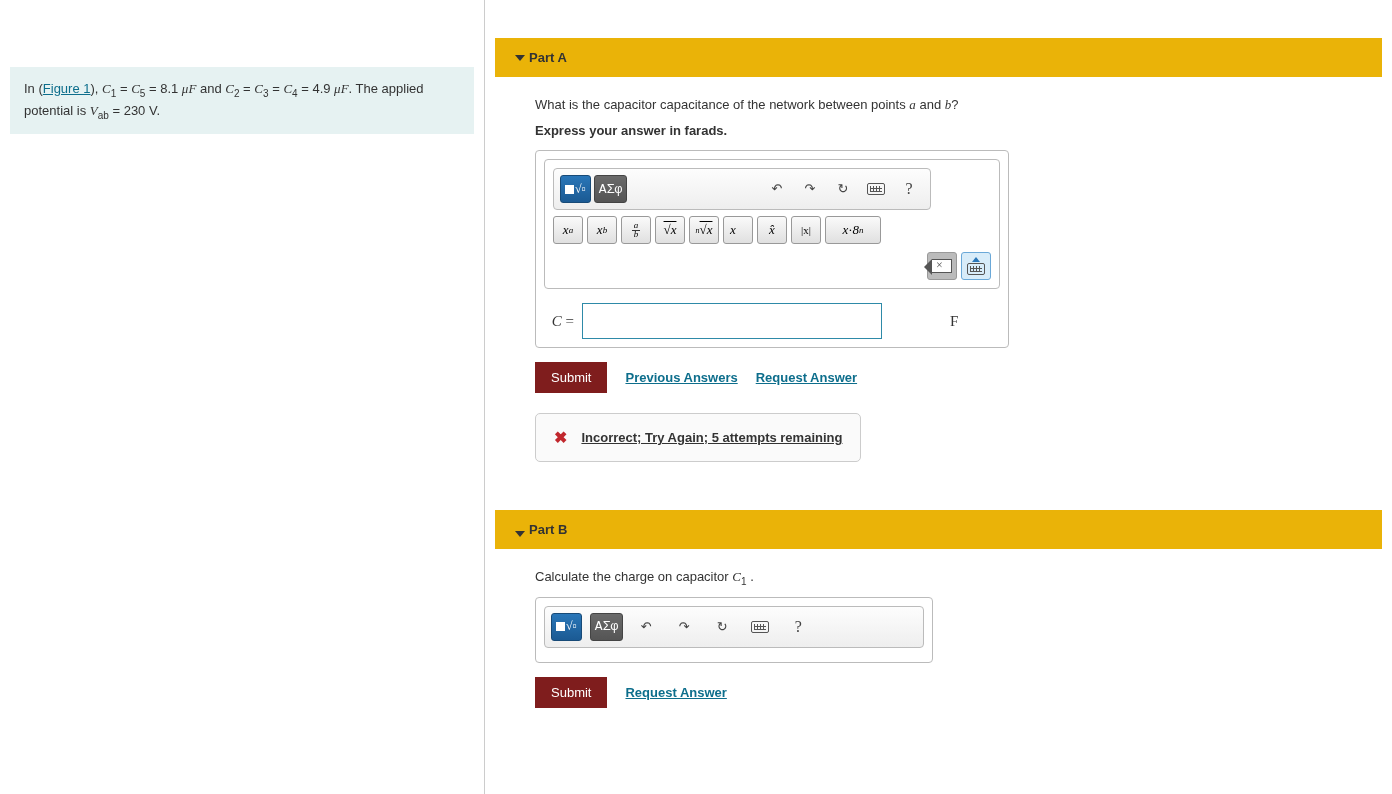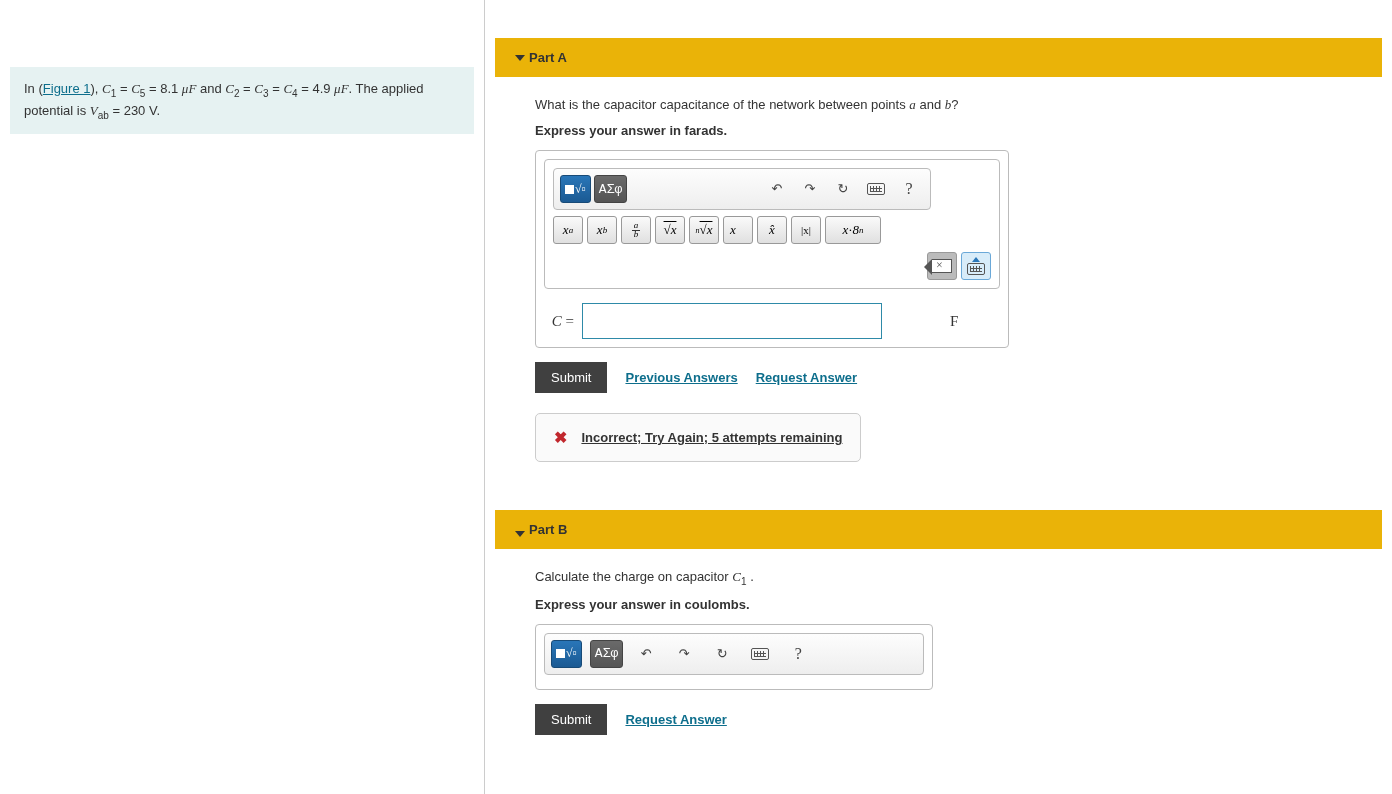--- a/index.html
+++ b/index.html
@@ -33,21 +33,21 @@
     .palette-wrap { border: 1px solid #bbb; border-radius: 4px; background: #fff; padding: 8px; margin-bottom: 8px; display: inline-block; }
     .palette-row2 { display: flex; gap: 4px; justify-content: flex-end; margin-top: 8px; }
 
     .answer-row { display: flex; align-items: center; gap: 8px; margin-top: 6px; }
     .answer-label { font-family: 'Times New Roman', serif; font-style: italic; font-size: 15px; min-width: 30px; text-align: right; }
     .answer-input { border: 1px solid #2e8aa8; height: 36px; width: 300px; padding: 4px 8px; font-size: 14px; outline: none; }
     .answer-unit { font-family: 'Times New Roman', serif; font-size: 15px; margin-left: 60px; }
     .answer-unit.b { margin-left: 10px; }
 
     .submit-row { margin-top: 14px; display: flex; align-items: center; gap: 18px; }
-    .submit-btn { background: #404040; color: #fff; border: none; padding: 8px 16px; font-size: 13px; cursor: pointer; }
+    .submit-btn { background: #7f1d1d; color: #fff; border: none; padding: 8px 16px; font-size: 13px; cursor: pointer; }
     .link { color: #0d6e8c; font-weight: bold; text-decoration: underline; font-size: 13px; cursor: pointer; }
 
     .feedback-box { border: 1px solid #ccc; border-radius: 5px; padding: 14px 18px; margin-top: 20px; display: inline-flex; align-items: center; gap: 14px; background: #fafafa; }
     .x-icon { color: #c1272d; font-weight: bold; font-size: 16px; }
     .feedback-text { font-weight: bold; font-size: 13px; text-decoration: underline; }
 
     .kbd-icon { display:inline-block; width:18px; height:12px; border:1px solid #555; border-radius:2px; position:relative;}
     .kbd-icon::before{content:"";position:absolute;top:2px;left:2px;right:2px;bottom:2px;background:repeating-linear-gradient(90deg,#555 0 1px,transparent 1px 3px),repeating-linear-gradient(0deg,#555 0 1px,transparent 1px 3px);}
     .bksp { display:inline-block; position:relative; width:20px; height:14px; background:#fff; border:1px solid #555; border-left:none;}
     .bksp::before{content:"";position:absolute;left:-8px;top:-1px;width:0;height:0;border-top:8px solid transparent;border-bottom:8px solid transparent;border-right:8px solid #555;}
@@ -164,21 +164,20 @@
     </div>
 
     <div class="part-header b">
       <span class="caret"></span>
       <span class="part-title">Part B</span>
     </div>
     <div class="part-body">
       <div class="question-text">
         <span>Calculate the charge on capacitor </span><span class="italic">C</span><span class="sub">1</span><span> .</span>
       </div>
-      <div class="instruction">Express your answer in coulombs.</div>
 
       <div class="answer-box" style="width:398px;">
         <div class="toolbar-outer" style="width:100%; justify-content:flex-start; gap:8px;">
           <button class="tool-btn blue">
               <span class="formula-icon">
                 <span class="sq"></span>
                 <span class="rt">√▫</span>
               </span>
             </button>
           <button class="tool-btn dark">ΑΣφ</button>

